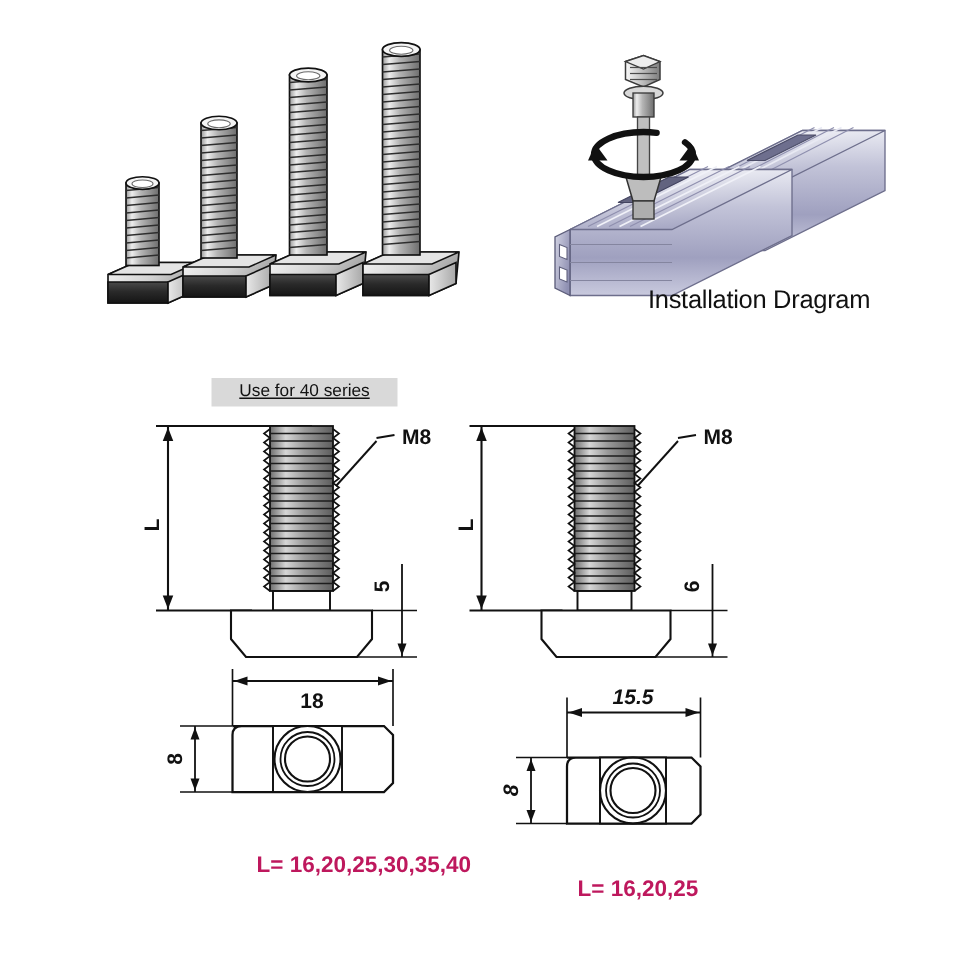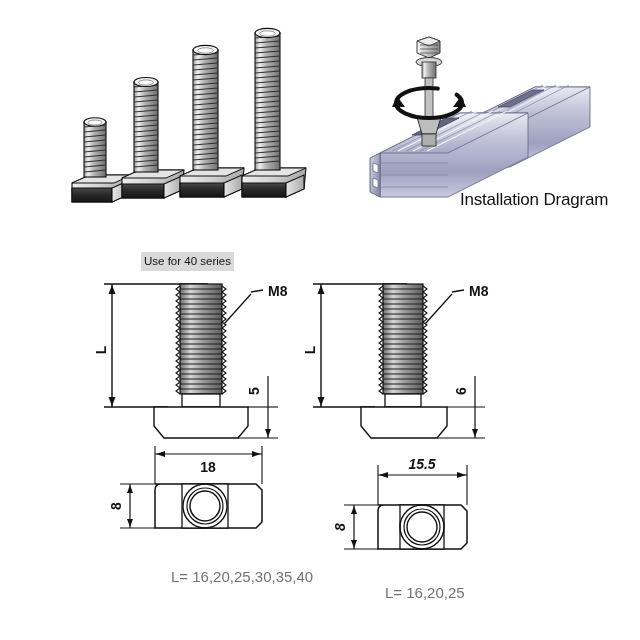--- a/index.html
+++ b/index.html
@@ -15,54 +15,54 @@
     width: 640px; height: 640px;
     background: #ffffff;
   }
 
   
   #bolt-family { position: absolute; left: 70px; top: 28px; width: 260px; height: 185px; }
 
   
   #install-diagram { position: absolute; left: 360px; top: 35px; width: 270px; height: 165px; }
   #install-caption {
-    position: absolute; left: 460px; top: 190px;
+    position: absolute; left: 432px; top: 190px;
     font-size: 17px; font-weight: 500; color: #111;
     letter-spacing: -0.2px;
     white-space: nowrap;
   }
 
   
   .series-chip {
     position: absolute;
     background: #d9d9d9;
     color: #111;
     font-size: 11.5px;
     font-weight: 500;
     text-align: center;
     line-height: 18px;
     height: 19px;
     white-space: nowrap;
   }
-  #chip-40 { left: 141px; top: 252px; width: 93px; }
+  #chip-40 { left: 141px; top: 252px; width: 124px; text-decoration: underline; }
   #chip-30 { left: 324px; top: 252px; width: 131px; }
 
   
   .tech-block { position: absolute; }
   #tech-left  { left: 96px;  top: 276px; width: 215px; height: 180px; }
   #tech-right { left: 305px; top: 276px; width: 215px; height: 180px; }
   #end-left   { left: 110px; top: 440px; width: 210px; height: 105px; }
   #end-right  { left: 330px; top: 455px; width: 210px; height: 110px; font-style: italic; }
 
   
   .len-caption {
     position: absolute;
     font-size: 15px;
-    font-weight: 400;
-    color: #737373;
+    font-weight: 700;
+    color: #be185d;
     white-space: nowrap;
   }
   #len-left  { left: 171px; top: 568px; }
   #len-right { left: 385px; top: 568px; margin-top: 16px; }
 
   svg { display: block; overflow: visible; }
   .dimtxt { font-family: "Liberation Sans", sans-serif; font-size: 14px; font-weight: 700; fill: #111; }
 </style>
 </head>
 <body>

